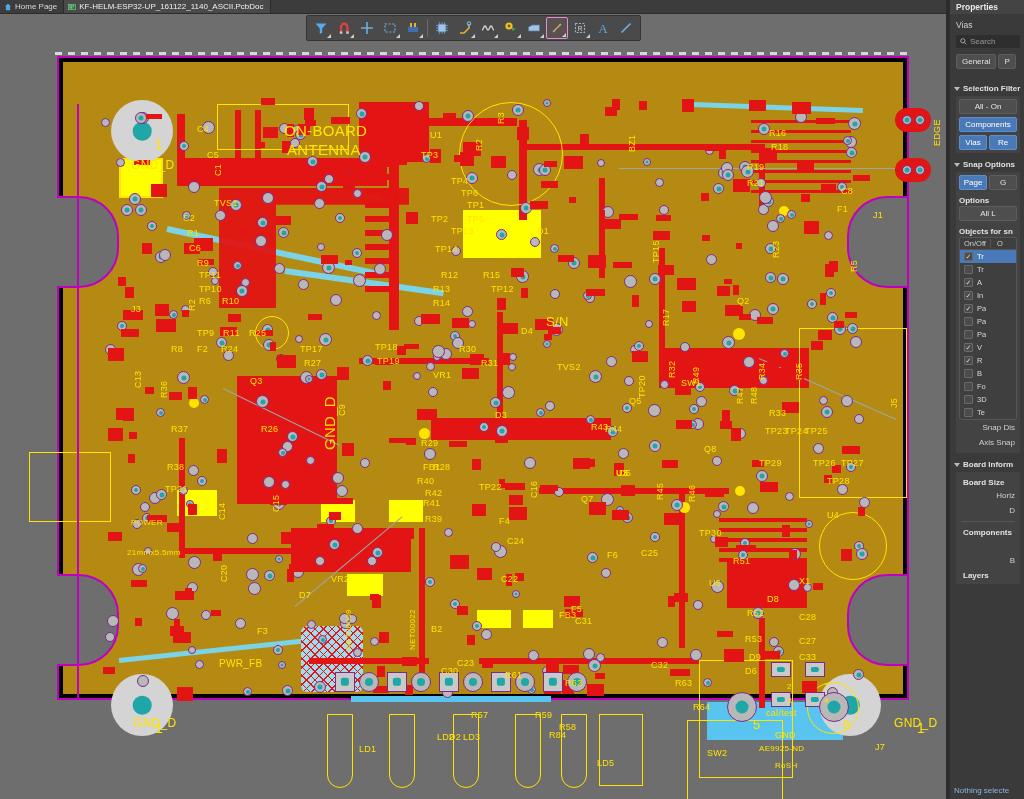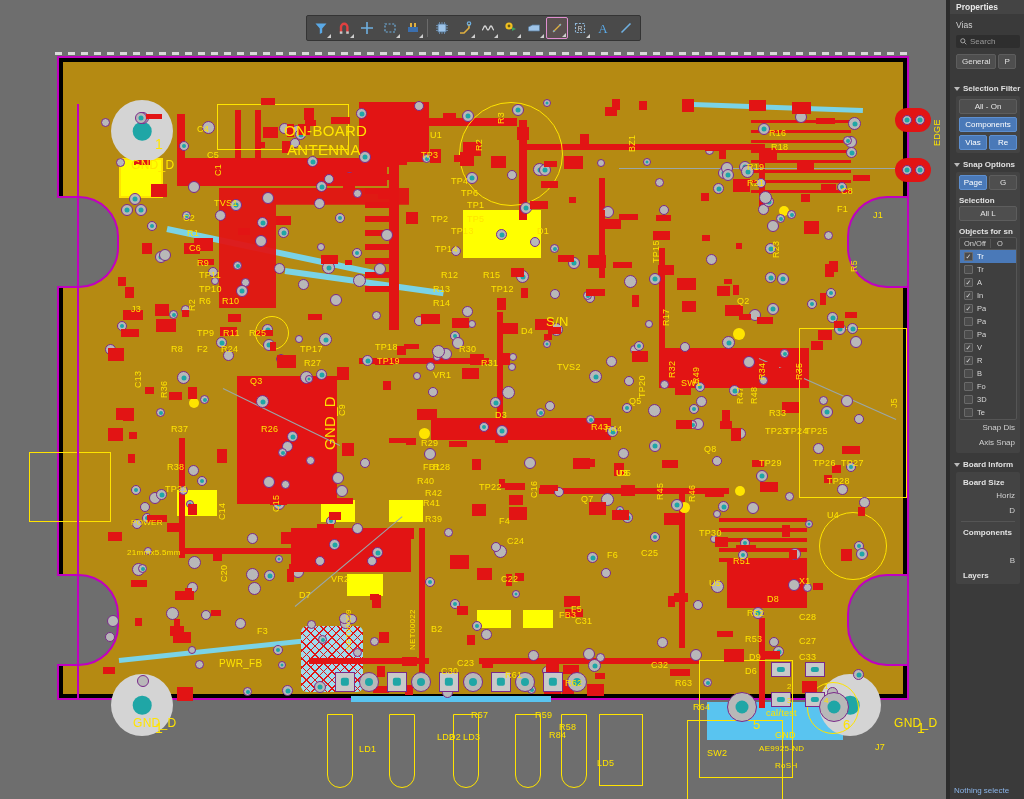--- a/index.html
+++ b/index.html
@@ -134,20 +134,39 @@
   #statusbar{
     position:absolute;left:0;bottom:0;width:78px;height:16px;
     background:#3a3a3a;color:#8ab4e8;font-size:8px;line-height:16px;padding-left:4px;white-space:nowrap;
   }
 </style>
 </head>
 <body>
 
 <div id="app">
 
+  <div id="tabbar">
+    <div class="tab">
+      <svg class="tico" viewBox="0 0 10 10">
+        <path d="M5 1 L9 4.5 H7.6 V9 H2.4 V4.5 H1 Z" fill="#4fa8e0"></path>
+      </svg>
+      <span>Home Page</span>
+    </div>
+    <div class="tab active">
+      <svg class="tico" viewBox="0 0 10 10">
+        <rect x="0.5" y="1.5" width="9" height="7" fill="#1f7a3a" stroke="#9de8b0" stroke-width="0.6"></rect>
+        <rect x="2" y="3" width="1.4" height="1.4" fill="#cfe9d5"></rect>
+          <rect x="4" y="3" width="1.4" height="1.4" fill="#cfe9d5"></rect>
+        <rect x="6" y="3" width="1.4" height="1.4" fill="#cfe9d5"></rect>
+          <rect x="2" y="5.4" width="1.4" height="1.4" fill="#cfe9d5"></rect>
+        <rect x="4" y="5.4" width="1.4" height="1.4" fill="#cfe9d5"></rect>
+      </svg>
+      <span>KF-HELM-ESP32-UP_161122_1140_ASCII.PcbDoc</span>
+    </div>
+  </div>
 
   <div id="toolbar">
     <div class="tbtn">
       <svg width="14" height="14" viewBox="0 0 14 14">
           <path d="M1.5 2.5h11l-4.3 5v4.3l-2.4 1.2V7.5z" fill="#5aa9e6"></path>
         </svg>
       <span class="drop"></span>
     </div>
     <div class="tbtn">
       <svg width="14" height="14" viewBox="0 0 14 14">
@@ -1439,21 +1458,21 @@
 
     <div class="sect">
       <span class="caret"></span>
       <span>Snap Options</span>
     </div>
     <div class="grp">
       <div style="display:flex;gap:2px;">
         <div class="wbtn on" style="flex:1;">Page</div>
         <div class="wbtn" style="flex:1;">G</div>
       </div>
-      <div class="fkey" style="padding-left:0;">Selection</div>
+      <div class="fkey" style="padding-left:0;">Options</div>
       <div class="wbtn">All L</div>
       <div class="fkey" style="padding-left:0;">Objects for sn</div>
       <div style="background:#3f3f3f;border:1px solid #555;border-radius:2px;">
         <div class="tblhead">
           <span style="padding-left:4px;">On/Off</span>
           <span style="padding-left:6px;border-left:1px solid #555;margin-left:4px;">O</span>
         </div>
         <div id="snapRows">
             <div class="trow sel">
               <span class="chk">✓</span>

